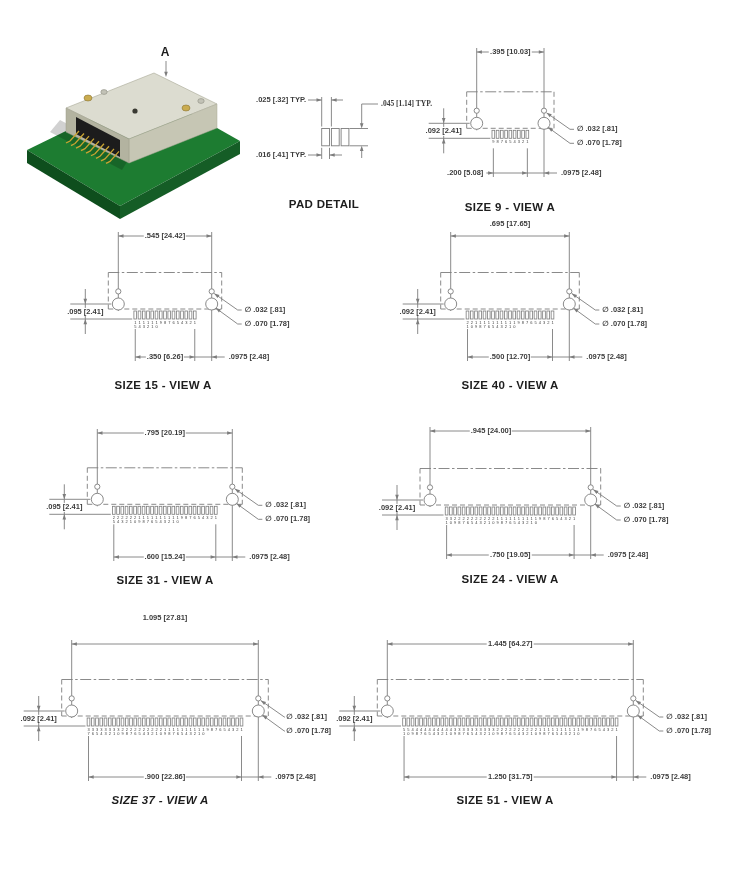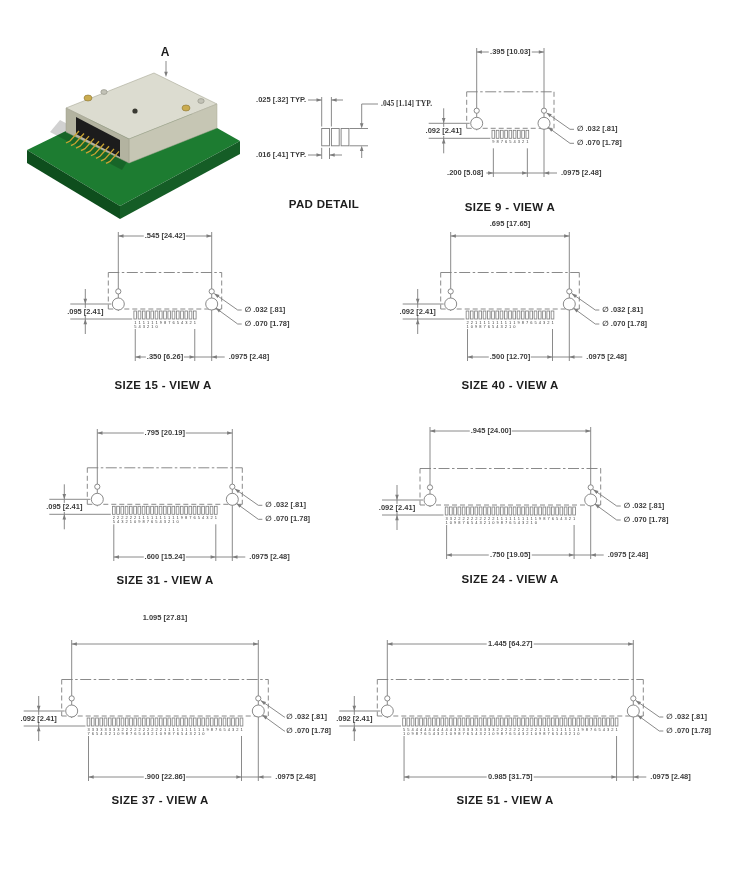--- a/index.html
+++ b/index.html
@@ -867,23 +867,23 @@
       <div class="lbl lbl-l" style="left: 606.7px; top: 555px;">.0975 [2.48]</div>
       <div class="lbl lbl-l" style="left: 622.7px; top: 506px;">∅ .032 [.81]</div>
       <div class="lbl lbl-l" style="left: 622.7px; top: 520px;">∅ .070 [1.78]</div>
       <div class="lbl lbl-c title" style="left: 510px; top: 579px;">SIZE 24 - VIEW A</div>
       <div class="lbl lbl-c" style="left: 165px; top: 618px;">1.095 [27.81]</div>
       <div class="lbl lbl-c" style="left: 38.7px; top: 719px;">.092 [2.41]</div>
       <div class="lbl lbl-c" style="left: 165px; top: 777px;">.900 [22.86]</div>
       <div class="lbl lbl-l" style="left: 274.3px; top: 777px;">.0975 [2.48]</div>
       <div class="lbl lbl-l" style="left: 285.3px; top: 717px;">∅ .032 [.81]</div>
       <div class="lbl lbl-l" style="left: 285.3px; top: 731px;">∅ .070 [1.78]</div>
-      <div class="lbl lbl-c title" style="left: 160px; top: 800px;">SIZE 37 - VIEW A</div>
+      <div class="lbl lbl-c title" style="left: 160px; top: 800px; font-style: italic;">SIZE 37 - VIEW A</div>
       <div class="lbl lbl-c" style="left: 510.3px; top: 644px;">1.445 [64.27]</div>
       <div class="lbl lbl-c" style="left: 354.3px; top: 719px;">.092 [2.41]</div>
-      <div class="lbl lbl-c" style="left: 510.3px; top: 777px;">0.985 [31.75]</div>
+      <div class="lbl lbl-c" style="left: 510.3px; top: 777px;">1.250 [31.75]</div>
       <div class="lbl lbl-l" style="left: 649.3px; top: 777px;">.0975 [2.48]</div>
       <div class="lbl lbl-l" style="left: 665.3px; top: 717px;">∅ .032 [.81]</div>
       <div class="lbl lbl-l" style="left: 665.3px; top: 731px;">∅ .070 [1.78]</div>
       <div class="lbl lbl-c title" style="left: 505px; top: 800px;">SIZE 51 - VIEW A</div>
     </div>
 
 </div>
 
 </body></html>

